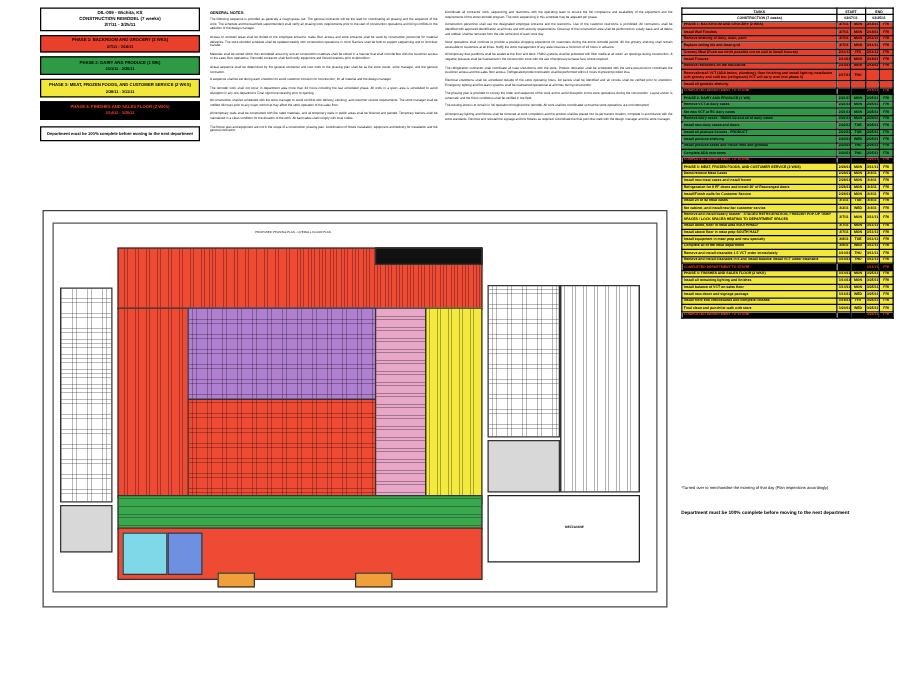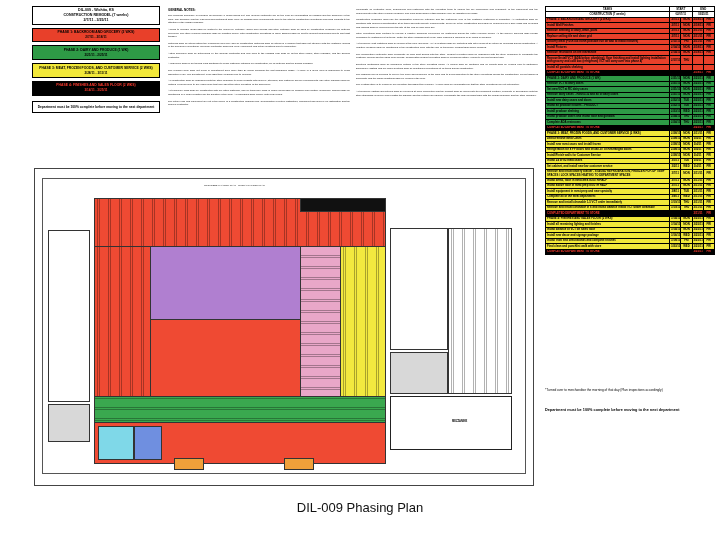--- a/index.html
+++ b/index.html
@@ -502,14 +502,13 @@
 
     <div class="zone z-blk" style="left:266px;top:30px;width:84px;height:12px;"></div>
 
     <div class="zone z-orange" style="left:140px;top:290px;width:28px;height:10px;"></div>
     <div class="zone z-orange" style="left:250px;top:290px;width:28px;height:10px;"></div>
 
     <div class="zlabel" style="left:418px;top:252px;">MEZZANINE</div>
     <div class="plan-cap" style="left:170px;top:16px;">PROPOSED PHASING PLAN - OVERALL FLOOR PLAN</div>
   </div>
 
-  <div class="title-main">DIL-009 Phasing Plan</div>
 </div>
 
 </body></html>

